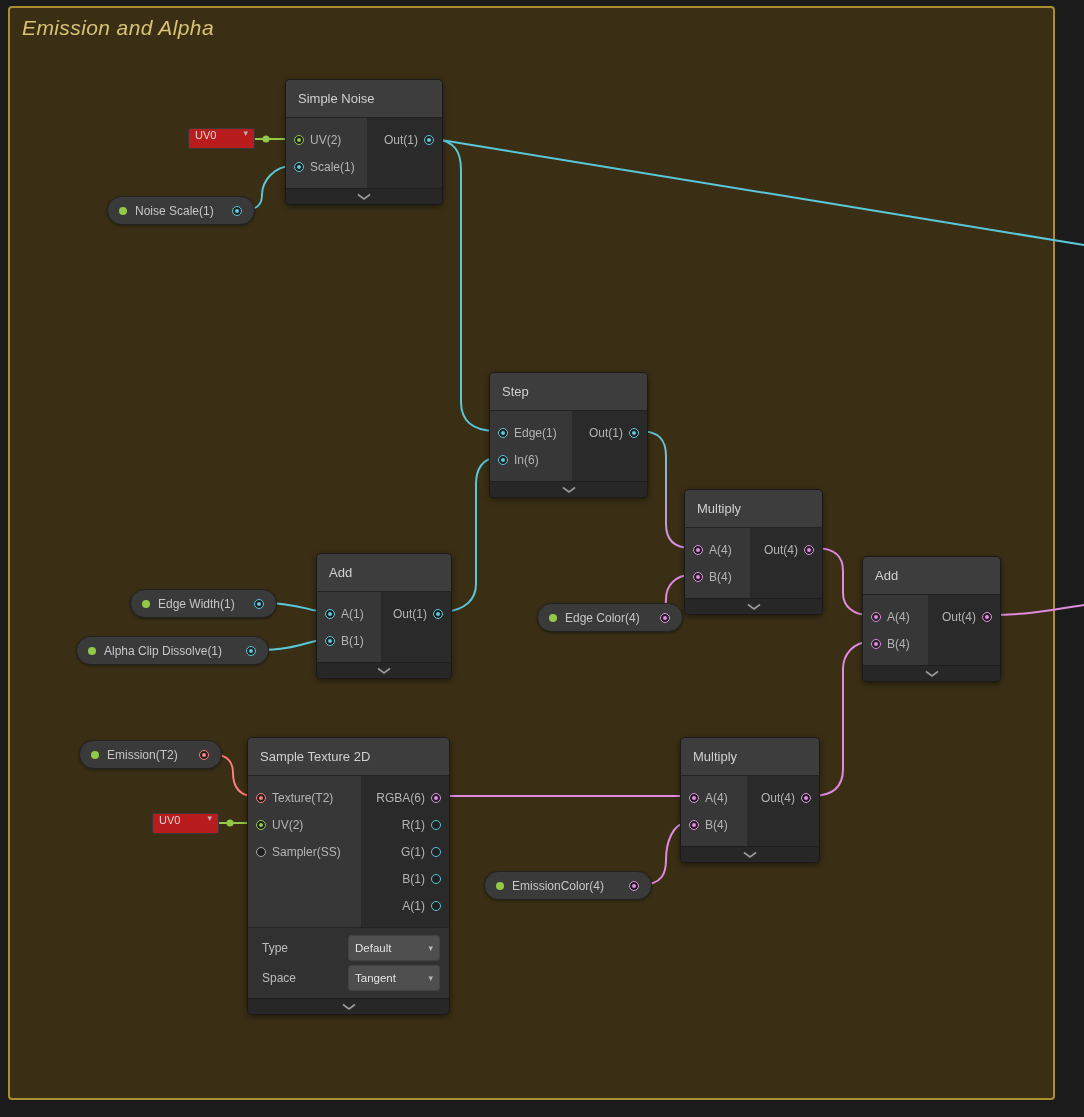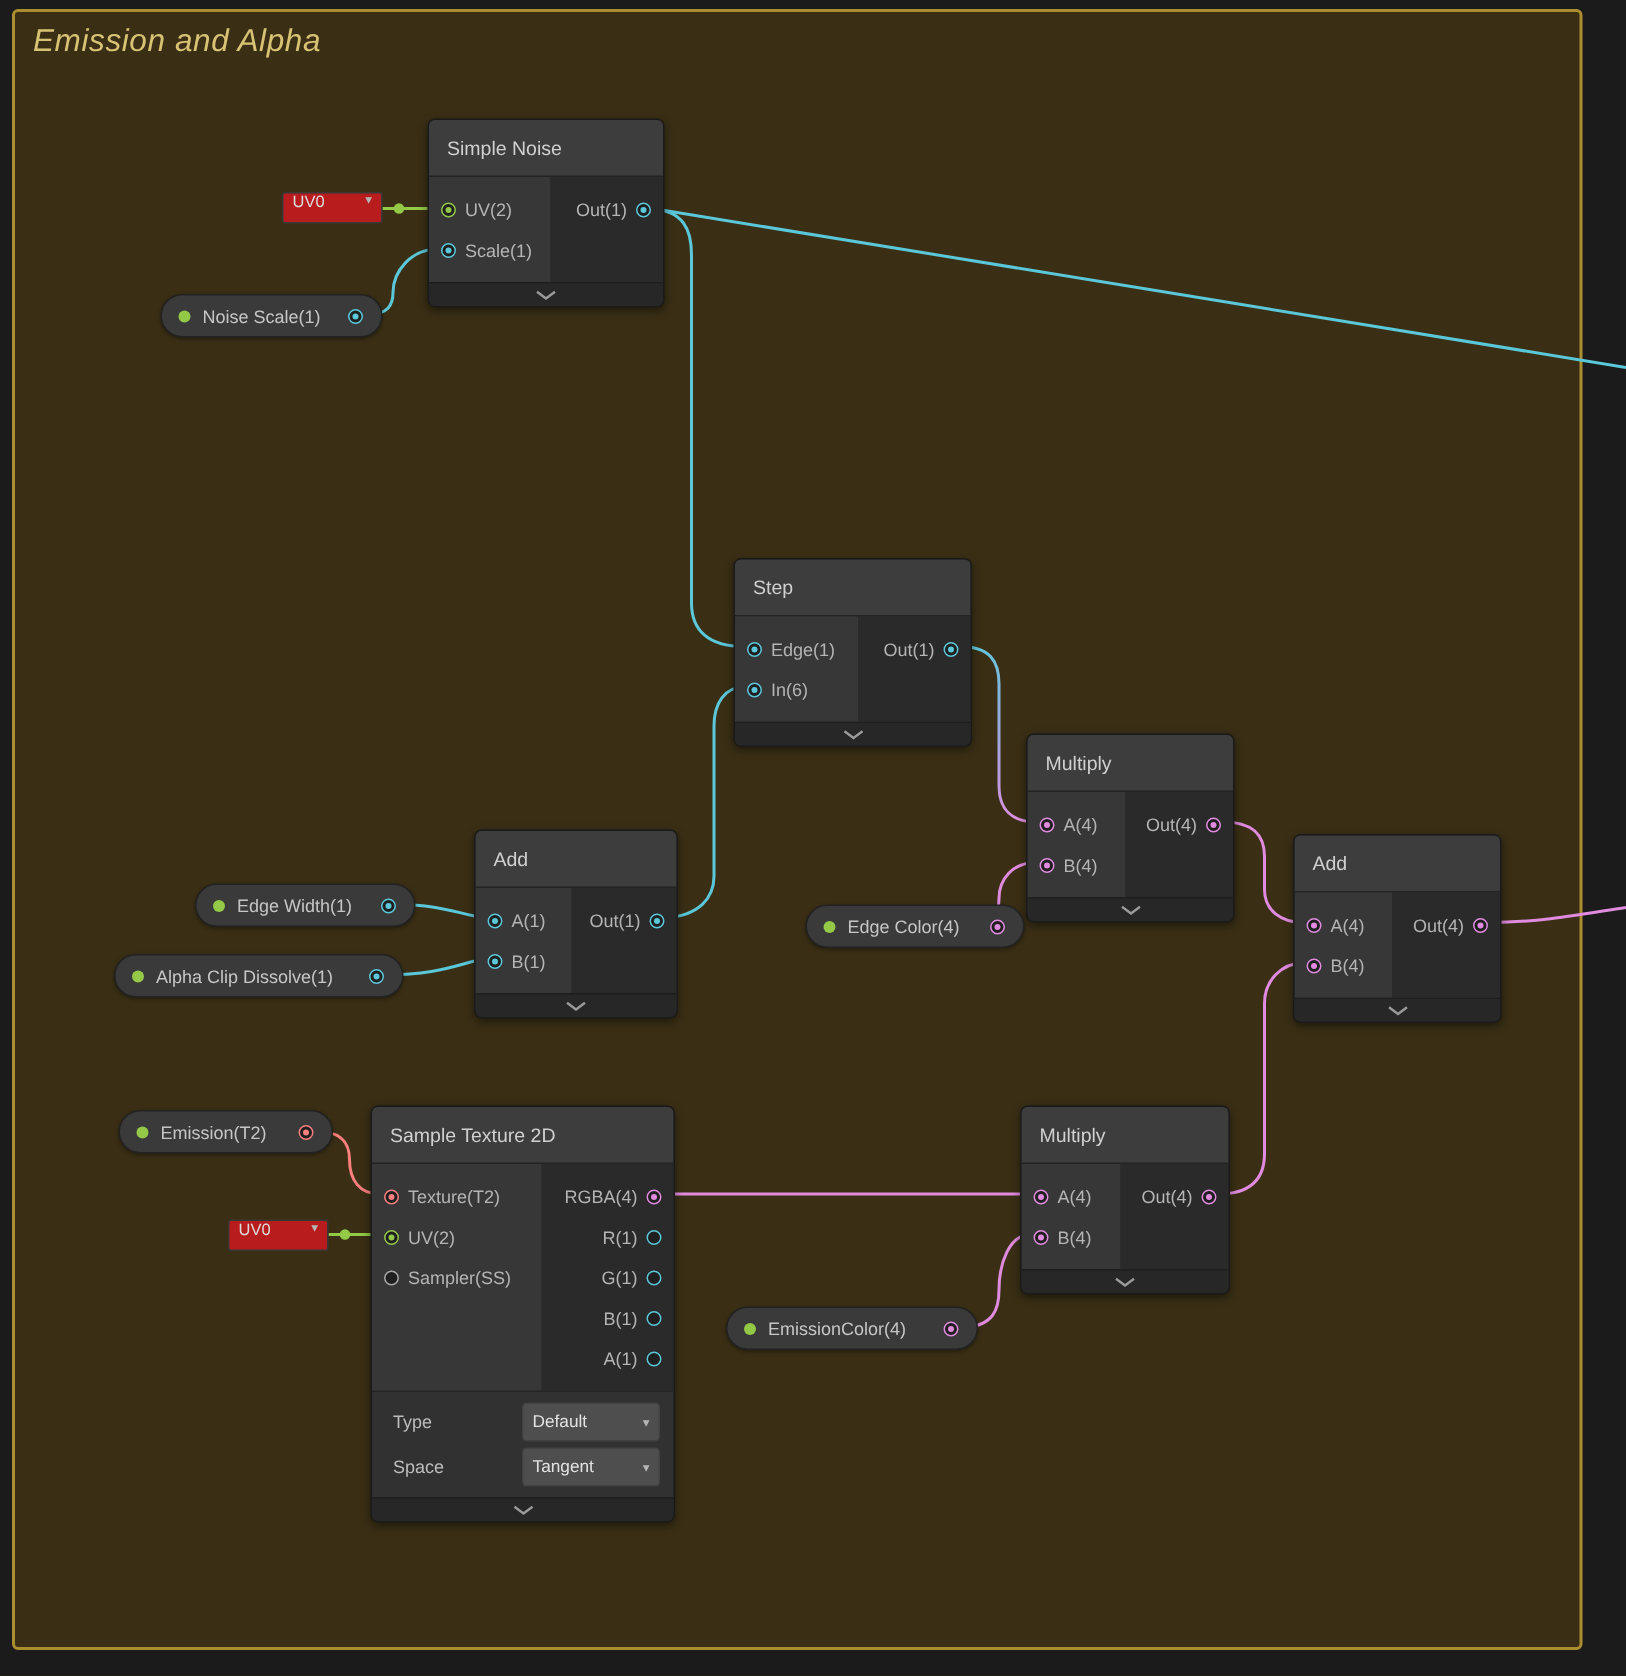--- a/index.html
+++ b/index.html
@@ -231,21 +231,21 @@
           <span class="port connected" style="--c:#93c947"></span>
           <span>UV(2)</span>
         </div>
         <div class="prow">
           <span class="port" style="--c:#a9a9a9"></span>
           <span>Sampler(SS)</span>
         </div>
       </div>
       <div class="col-out" style="width:88px">
         <div class="prow out">
-          <span>RGBA(4)</span>
+          <span>RGBA(6)</span>
           <span class="port connected" style="--c:#e18be0"></span>
         </div>
         <div class="prow out">
           <span>R(1)</span>
           <span class="port" style="--c:#5bc8da"></span>
         </div>
         <div class="prow out">
           <span>G(1)</span>
           <span class="port" style="--c:#5bc8da"></span>
         </div>

